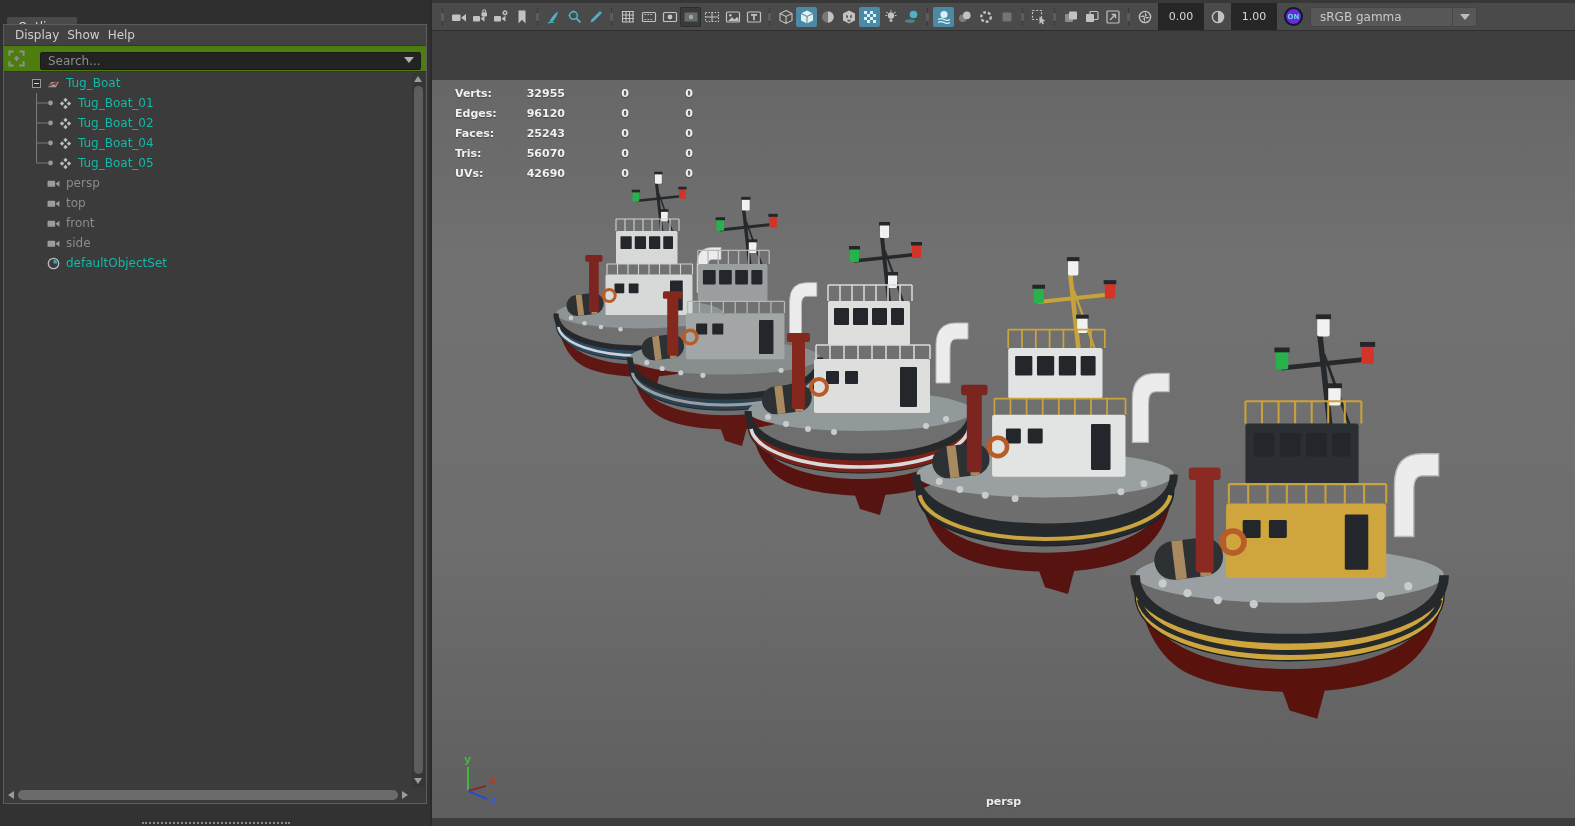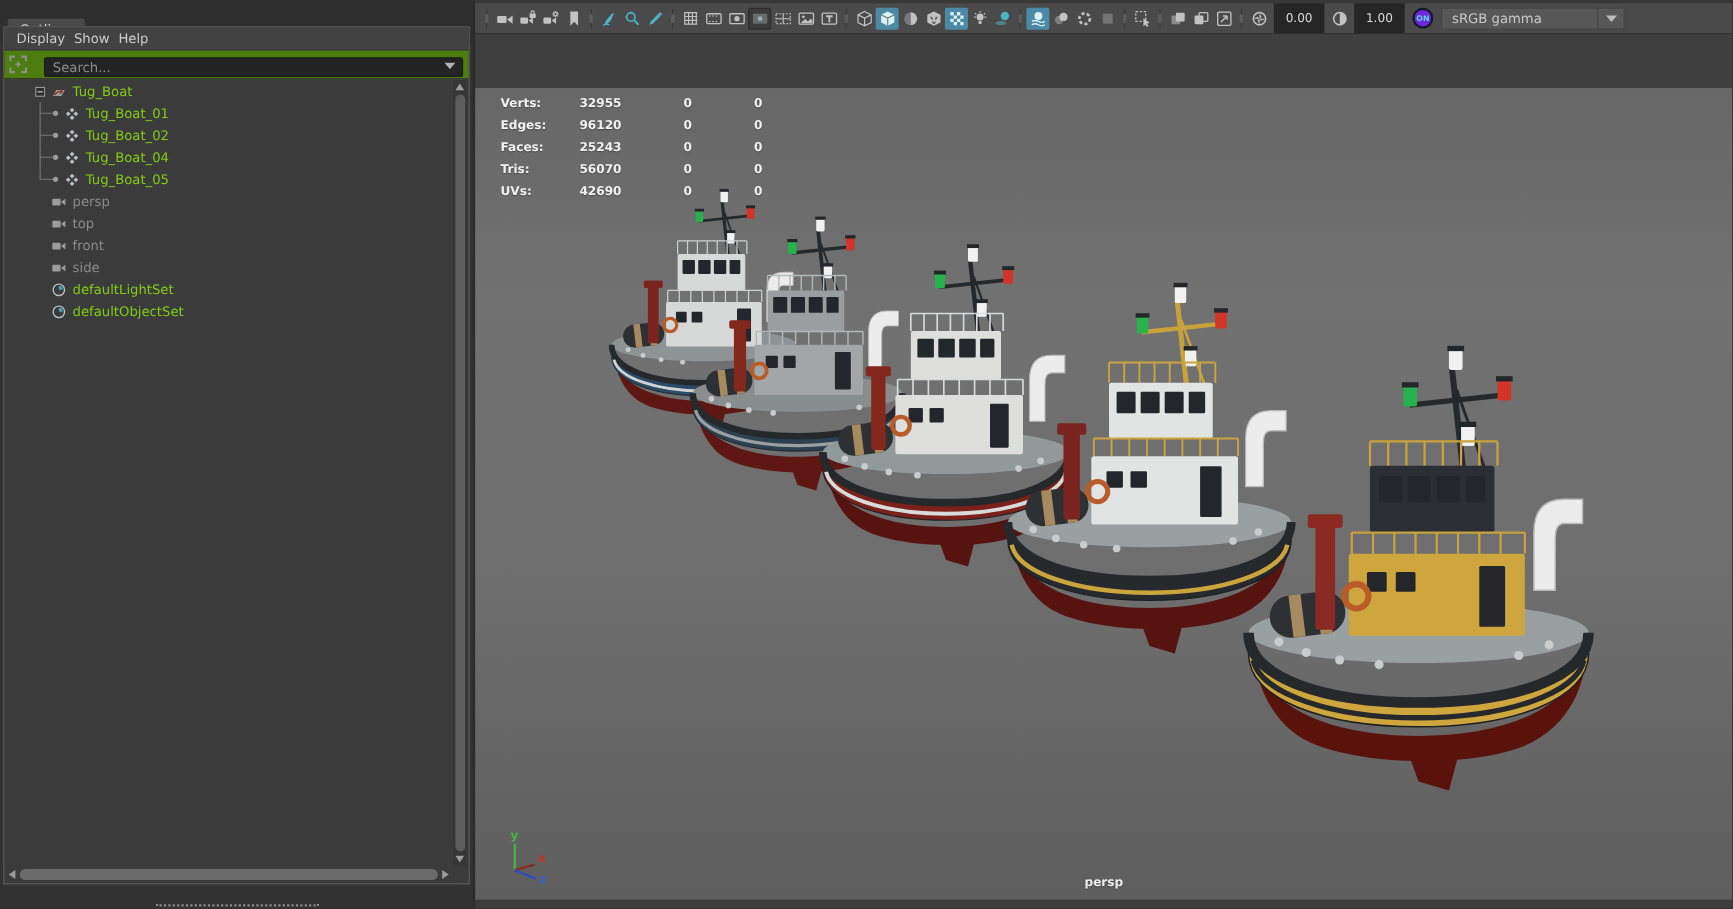--- a/index.html
+++ b/index.html
@@ -21,21 +21,21 @@
   .ol-filter { width:17px; height:17px; flex:none; }
   .ol-filter svg { width:17px; height:17px; display:block; }
   .searchwrap { position:relative; flex:1; height:18px; }
   .ol-search { width:100%; height:18px; background:#232323; border:1px solid #1b1b1b; border-radius:2px;
                color:#c4c4c4; font-size:12px; padding:0 24px 0 7px; font-family:inherit; outline:none; }
   .ol-search::placeholder { color:#8d8d8d; }
   .search-arrow { position:absolute; right:7px; top:7px; width:0; height:0;
                   border-left:5px solid transparent; border-right:5px solid transparent; border-top:6px solid #b0b0b0; }
 
   .ol-tree { position:absolute; top:48px; left:1px; right:15px; bottom:16px; overflow:hidden; }
-  .ol-row { height:20px; display:flex; align-items:center; font-size:12px; color:#84cc16; white-space:nowrap; }
+  .ol-row { height:20px; display:flex; align-items:center; font-size:12px; color:#14b8a6; white-space:nowrap; }
   .ol-row.dimmed { color:#8b8b8b; }
   .expander { width:9px; height:9px; border:1px solid #989898; background:#2d2d2d; margin:0 6px 0 27px; position:relative; flex:none; }
   .expander::after { content:""; position:absolute; left:1px; right:1px; top:3px; height:1px; background:#d2d2d2; }
   .spacer0 { width:42px; flex:none; }
   .conn { width:27px; height:20px; margin-left:27px; flex:none; }
   .conn svg { width:27px; height:20px; display:block; }
   .node-icon { width:13px; height:13px; margin-right:6px; flex:none; }
   .node-icon svg { width:13px; height:13px; display:block; }
 
   .ol-vscroll { position:absolute; top:48px; right:1px; bottom:16px; width:13px; background:#363636; }
@@ -228,30 +228,20 @@
             <span class="node-label">side</span>
           </div>
           <div class="ol-row">
             <span class="spacer0"></span>
             <span class="node-icon">
               <svg viewBox="0 0 12 12">
                 <circle cx="6" cy="6" r="4.8" fill="none" stroke="#b9bec0" stroke-width="1.2"></circle>
                 <path d="M6 2.6 A3.4 3.4 0 0 1 9.4 6 L6 6 Z" fill="#3fa8b8"></path>
               </svg>
             </span>
-            <span class="node-label">defaultLightSet</span>
-          </div>
-          <div class="ol-row">
-            <span class="spacer0"></span>
-            <span class="node-icon">
-              <svg viewBox="0 0 12 12">
-                <circle cx="6" cy="6" r="4.8" fill="none" stroke="#b9bec0" stroke-width="1.2"></circle>
-                <path d="M6 2.6 A3.4 3.4 0 0 1 9.4 6 L6 6 Z" fill="#3fa8b8"></path>
-              </svg>
-            </span>
             <span class="node-label">defaultObjectSet</span>
           </div>
         </div>
       <div class="ol-vscroll">
         <span class="vs-up"></span>
         <span class="vs-thumb"></span>
         <span class="vs-down"></span>
       </div>
       <div class="ol-hscroll">
         <span class="hs-left"></span>

